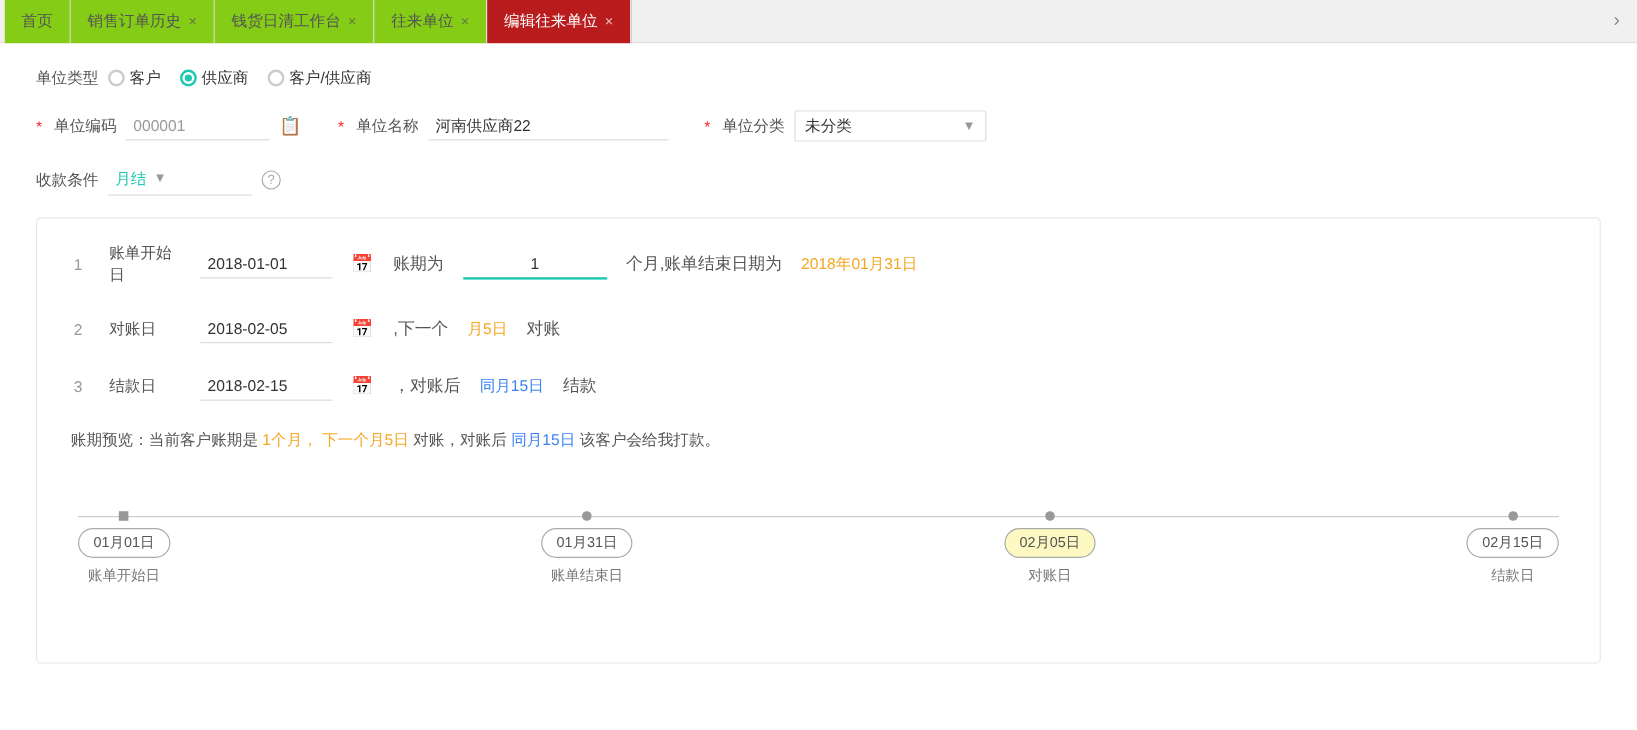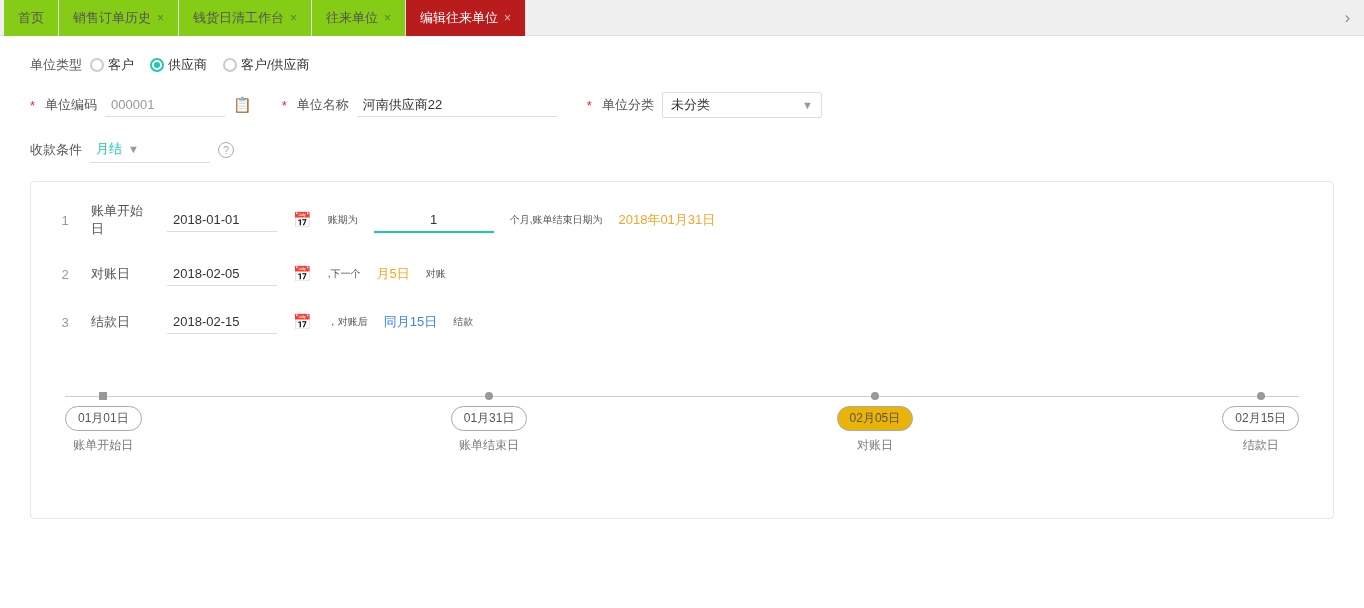--- a/index.html
+++ b/index.html
@@ -212,21 +212,21 @@
       font-size: 13px;
       color: #333;
       outline: none;
       background: transparent;
       width: 120px;
       text-align: center;
     }
 
     .row-desc {
       color: #555;
-      font-size: 10px;
+      font-size: 14px;
     }
     .highlight-orange { color: #f5a623; }
     .highlight-teal { color: #3b82f6; }
 
     
     .preview-text {
       font-size: 13px;
       color: #555;
       margin: 16px 0;
       padding: 0 4px;
@@ -345,41 +345,49 @@
     <div class="setting-row">
       <span class="row-num">3</span>
       <span class="row-label">结款日</span>
       <input class="date-input" type="text" value="2018-02-15" style="">
       <span class="input-icon">📅</span>
       <span class="row-desc">，对账后</span>
       <span class="highlight-teal">同月15日</span>
       <span class="row-desc">结款</span>
     </div>
 
+    <div class="preview-text">
+      <span>账期预览：当前客户账期是</span>
+      <span class="highlight-orange">1个月，</span>
+      <span class="highlight-orange">下一个月5日</span>
+      <span>对账，对账后</span>
+      <span class="highlight-teal">同月15日</span>
+      <span>该客户会给我打款。</span>
+    </div>
 
     <div class="timeline-section">
       <div style="position: relative; padding: 20px 10px 40px 10px;">
         <div style="position: absolute; top: 28px; left: 10px; right: 10px; height: 1px; background: #ccc; z-index: 0;"></div>
         <div style="display: flex; justify-content: space-between; align-items: flex-start; position: relative; z-index: 1;">
 
           <div style="display: flex; flex-direction: column; align-items: center; gap: 6px;">
             <div style="background: #999; width: 8px; height: 8px; border-radius: 50; margin-top: 4px;"></div>
             <div style="border: 1px solid #aaa; border-radius: 20px; padding: 3px 12px; font-size: 12px; color: #555; background: #fff; white-space: nowrap;">01月01日</div>
             <div style="font-size: 12px; color: #777; white-space: nowrap;">账单开始日</div>
           </div>
 
           <div style="display: flex; flex-direction: column; align-items: center; gap: 6px;">
             <div style="background: #999; width: 8px; height: 8px; border-radius: 50%; margin-top: 4px;"></div>
             <div style="border: 1px solid #aaa; border-radius: 20px; padding: 3px 12px; font-size: 12px; color: #555; background: #fff; white-space: nowrap;">01月31日</div>
             <div style="font-size: 12px; color: #777; white-space: nowrap;">账单结束日</div>
           </div>
 
           <div style="display: flex; flex-direction: column; align-items: center; gap: 6px;">
             <div style="background: #999; width: 8px; height: 8px; border-radius: 50%; margin-top: 4px;"></div>
-            <div style="border: 1px solid #aaa; border-radius: 20px; padding: 3px 12px; font-size: 12px; color: #555; background: #eab308; white-space: nowrap;">02月05日</div>
+            <div style="border: 1px solid #aaa; border-radius: 20px; padding: 3px 12px; font-size: 12px; color: #555; background: #fef9c3; white-space: nowrap;">02月05日</div>
             <div style="font-size: 12px; color: #777; white-space: nowrap;">对账日</div>
           </div>
 
           <div style="display: flex; flex-direction: column; align-items: center; gap: 6px;">
             <div style="background: #999; width: 8px; height: 8px; border-radius: 50%; margin-top: 4px;"></div>
             <div style="border: 1px solid #aaa; border-radius: 20px; padding: 3px 12px; font-size: 12px; color: #555; background: #fff; white-space: nowrap;">02月15日</div>
             <div style="font-size: 12px; color: #777; white-space: nowrap;">结款日</div>
           </div>
 
         </div>

